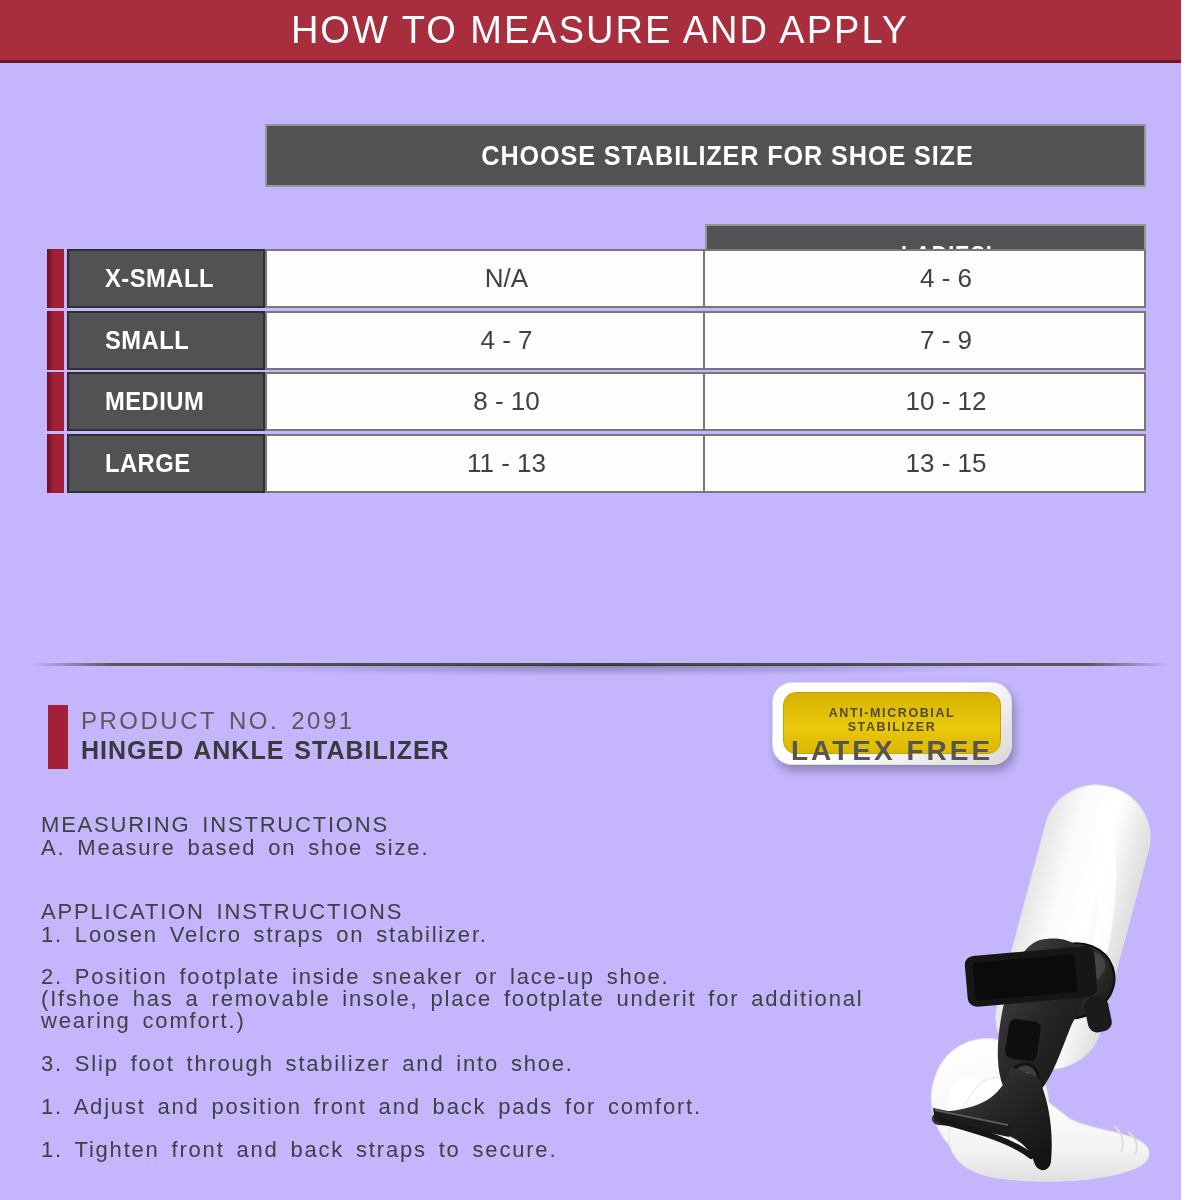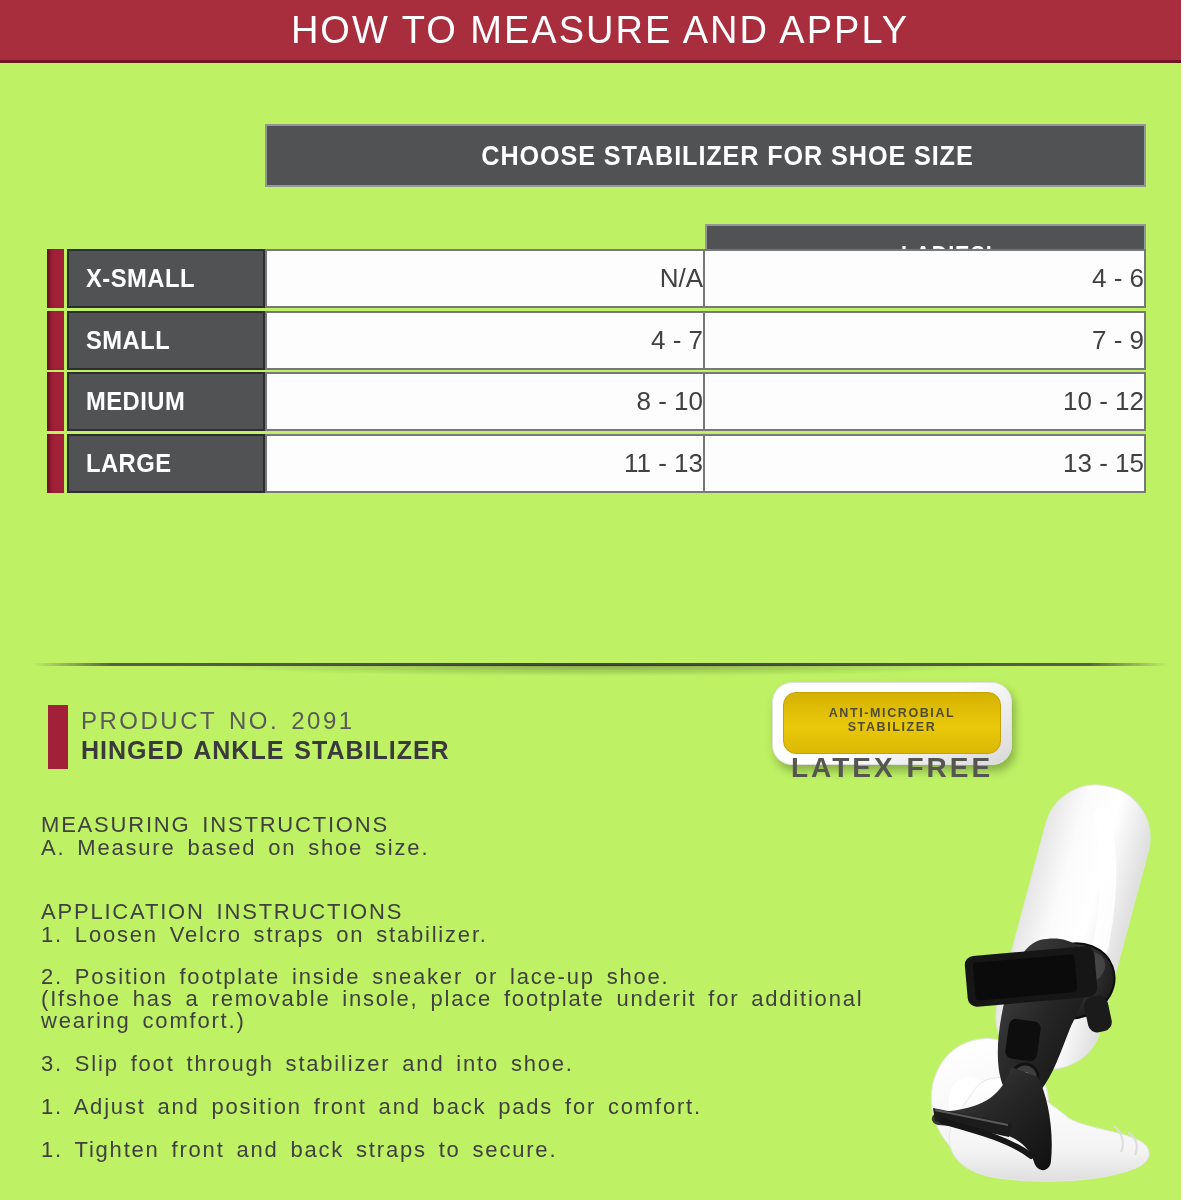--- a/index.html
+++ b/index.html
@@ -1,18 +1,18 @@
 <!DOCTYPE html>
 <html><head>
 <meta charset="utf-8">
 <style>
   * { margin:0; padding:0; box-sizing:border-box; }
   html,body { background:#ffffff; }
   .canvas {
-    position:relative; width:1181px; height:1200px; background:#bef264;
+    position:relative; width:1181px; height:1200px; background:#c4b5fd;
     font-family:"Liberation Sans", sans-serif; overflow:hidden;text-decoration:underline;
   }
 
   
   .banner {
     position:absolute; left:0; top:0; width:1200px; height:63px;
     background:#A82E3E; border-bottom:3px solid #6E1622;
     color:#ffffff; font-size:38px; font-weight:400; letter-spacing:2px;
     text-align:center; line-height:60px;
   }
@@ -28,26 +28,26 @@
   .th2a { left:265px; top:185px; width:442px; height:62px; font-size:24px; line-height:58px; letter-spacing:1px; }
   .th2b { left:705px; top:185px; width:441px; height:62px; font-size:24px; line-height:58px; letter-spacing:1px;margin-top:39px; }
 
   .row-bar {
     position:absolute; left:47px; width:17px; height:59px; background:#A32138;
     box-shadow:inset 5px 0 4px -2px rgba(60,0,15,0.55);
   }
   .row-label {
     background:#515254; border:2px solid #2E2E30; color:#ffffff;
     left:67px; width:198px; height:59px; font-size:25px; font-weight:700;
-    line-height:55px; padding-left:17px;
+    line-height:55px; padding-left:36px;
   }
   .row-label span { display:inline-block; transform:scaleX(0.95); transform-origin:left center; letter-spacing:0.5px; }
   .data-cell {
     background:#FDFDFD; border:2px solid #77787A; color:#414143;
-    text-align:right; font-size:26px; line-height:55px; height:59px;
+    text-align:center; font-size:26px; line-height:55px; height:59px;
   }
   .col-mens { left:265px; width:440px; }
   .col-ladies { left:703px; width:443px; }
   .r0 { top:249px; } .r1 { top:311px; } .r2 { top:372px; } .r3 { top:434px; }
 
   
   .divider-line {
     position:absolute; left:32px; top:663px; width:1136px; height:3px;
     background:linear-gradient(to right, rgba(70,70,70,0) 0%, rgba(70,70,70,0.85) 7%,
       #454545 50%, rgba(70,70,70,0.85) 93%, rgba(70,70,70,0) 100%);
@@ -79,21 +79,21 @@
   .badge-inner {
     position:absolute; left:10px; right:10px; top:9px; bottom:10px;
     border-radius:13px; border:1px solid #C2A300;
     background:linear-gradient(180deg, #D5B202 0%, #EAC80B 55%, #DCB804 100%);
     text-align:center;
   }
   .badge-line1 {
     margin-top:13px; font-size:12.5px; font-weight:700; letter-spacing:1.6px; color:#4F4B33;
   }
   .badge-line2 {
-    margin-top:18px; font-size:28px; font-weight:700; letter-spacing:3px; color:#55564F;
+    margin-top:1px; font-size:28px; font-weight:700; letter-spacing:3px; color:#55564F;
   }
 
   
   .txt {
     position:absolute; left:41px; font-size:22px; color:#404042;
     letter-spacing:1.8px; word-spacing:4px; white-space:nowrap;
   }
 
   
   .photo { position:absolute; left:890px; top:780px; width:310px; height:420px; }

